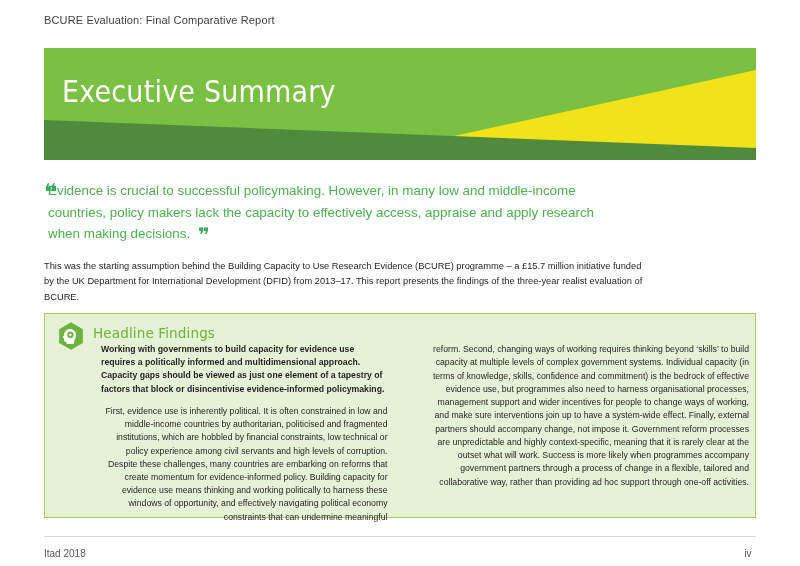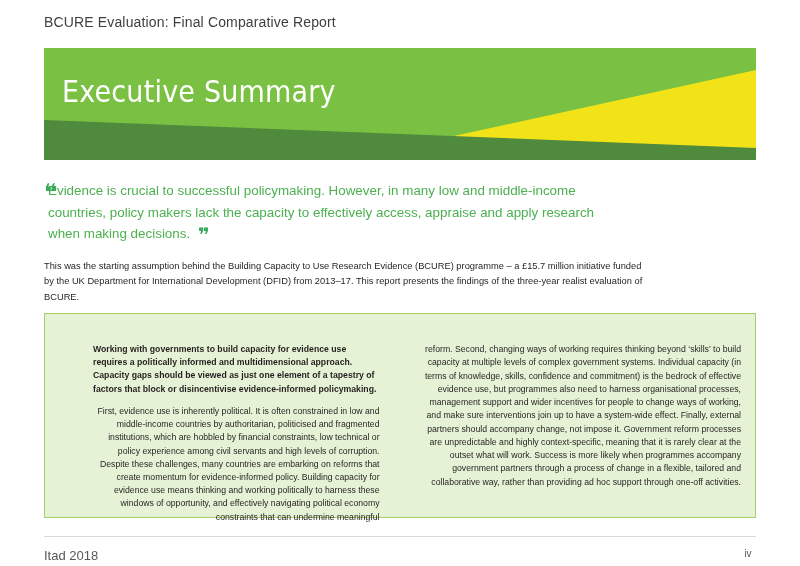--- a/index.html
+++ b/index.html
@@ -12,21 +12,21 @@
   .page {
     position: relative;
     width: 800px; height: 566px;
     background: #ffffff;
   }
 
   
   .running-head {
     position: absolute;
     left: 44px; top: 14px;
-    font-size: 14px;
+    font-size: 11px;
     letter-spacing: 0.15px;
     color: #3f3f3f;
   }
 
   
   .banner {
     position: absolute;
     left: 44px; top: 48px;
     width: 712px; height: 112px;
     background: #7ac143;
@@ -117,21 +117,21 @@
     margin-top: 4px;
     font-size: 13.6px;
     color: #6cb33f;
     font-family: "DejaVu Sans", sans-serif;
     font-weight: 400;
     letter-spacing: 0.1px;
   }
 
   .cols {
     position: absolute;
-    left: 0; top: 29px;
+    left: 8px; top: 29px;
     width: 712px;
     display: flex;
     gap: 16px;
   }
   .col-left {
     width: 352px;
     padding-left: 48px;
     padding-right: 10px;
   }
   .col-right {
@@ -157,21 +157,21 @@
   
   .footer-rule {
     position: absolute;
     left: 44px; top: 536px;
     width: 712px; height: 1px;
     background: #d9d9d9;
   }
   .footer-left {
     position: absolute;
     left: 44px; top: 548px;
-    font-size: 13px;
+    font-size: 10px;
     color: #58585a;
   }
   .footer-right {
     position: absolute;
     left: 740px; top: 548px;
     width: 16px;
     text-align: center;
     font-size: 10px;
     color: #58585a;
   }
@@ -194,20 +194,39 @@
 
   <div class="quote-block">
     <span class="quote-mark-open">❝</span>
     <div class="quote-text"><span>Evidence is crucial to successful policymaking. However, in many low and middle-income countries, policy makers lack the capacity to effectively access, appraise and apply research when making decisions. </span><span class="quote-mark-close">❞</span></div>
   </div>
 
   <div class="intro">This was the starting assumption behind the Building Capacity to Use Research Evidence (BCURE) programme – a £15.7 million initiative funded by the UK Department for International Development (DFID) from 2013–17. This report presents the findings of the three-year realist evaluation of BCURE.</div>
 
   <div class="findings">
 
+    <div class="findings-head">
+      <svg class="hex-icon" viewBox="0 0 48 48">
+        <polygon points="24,2 43,13 43,35 24,46 5,35 5,13" fill="#6cb33f"></polygon>
+        <path d="M32 22c0-5.2-4.2-9.2-9.4-9.2-5 0-9 3.6-9.4 8.3-0.1 1.1-0.5 2-1.2 2.8l-1.2 1.4c-0.4 0.5-0.3 1.2 0.3 1.5l1.6 0.8v3.1c0 1.4 1.1 2.5 2.5 2.5h1.6v2.6c0 0.6 0.5 1.1 1.1 1.1h10c0.6 0 1.1-0.5 1.1-1.1v-3.4c0-1.3 0.6-2.5 1.6-3.4C31.2 27.6 32 24.9 32 22z" fill="#ffffff"></path>
+        <circle cx="23" cy="22" r="5.4" fill="#6cb33f"></circle>
+        <circle cx="23" cy="22" r="2.1" fill="#ffffff"></circle>
+        <g fill="#ffffff">
+          <rect x="22.2" y="14.8" width="1.6" height="2.6"></rect>
+          <rect x="22.2" y="26.6" width="1.6" height="2.6"></rect>
+          <rect x="15.8" y="21.2" width="2.6" height="1.6"></rect>
+          <rect x="27.6" y="21.2" width="2.6" height="1.6"></rect>
+          <rect x="17.3" y="16.8" width="1.6" height="2.6" transform="rotate(-45 18.1 18.1)"></rect>
+          <rect x="27.1" y="24.6" width="1.6" height="2.6" transform="rotate(-45 27.9 25.9)"></rect>
+          <rect x="27.1" y="16.8" width="1.6" height="2.6" transform="rotate(45 27.9 18.1)"></rect>
+          <rect x="17.3" y="24.6" width="1.6" height="2.6" transform="rotate(45 18.1 25.9)"></rect>
+        </g>
+      </svg>
+      <div class="findings-title">Headline Findings</div>
+    </div>
 
     <div class="cols">
       <div class="col-left">
         <div class="lead">Working with governments to build capacity for evidence use requires a politically informed and multidimensional approach. Capacity gaps should be viewed as just one element of a tapestry of factors that block or disincentivise evidence-informed policymaking.</div>
         <div class="body-text">First, evidence use is inherently political. It is often constrained in low and middle-income countries by authoritarian, politicised and fragmented institutions, which are hobbled by financial constraints, low technical or policy experience among civil servants and high levels of corruption. Despite these challenges, many countries are embarking on reforms that create momentum for evidence-informed policy. Building capacity for evidence use means thinking and working politically to harness these windows of opportunity, and effectively navigating political economy constraints that can undermine meaningful</div>
       </div>
       <div class="col-right">
         <div class="body-text">reform. Second, changing ways of working requires thinking beyond ‘skills’ to build capacity at multiple levels of complex government systems. Individual capacity (in terms of knowledge, skills, confidence and commitment) is the bedrock of effective evidence use, but programmes also need to harness organisational processes, management support and wider incentives for people to change ways of working, and make sure interventions join up to have a system-wide effect. Finally, external partners should accompany change, not impose it. Government reform processes are unpredictable and highly context-specific, meaning that it is rarely clear at the outset what will work. Success is more likely when programmes accompany government partners through a process of change in a flexible, tailored and collaborative way, rather than providing ad hoc support through one-off activities.</div>
       </div>
     </div>

